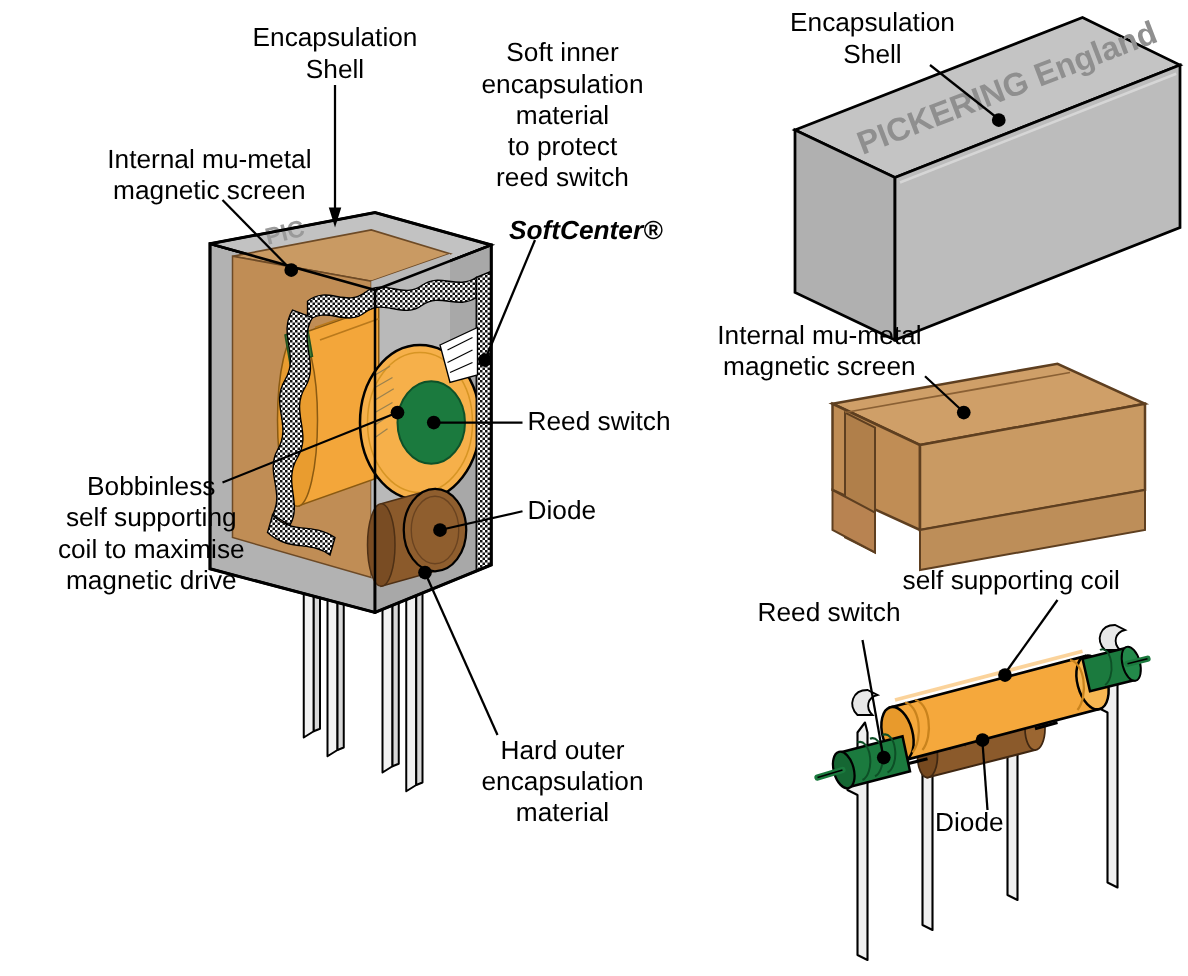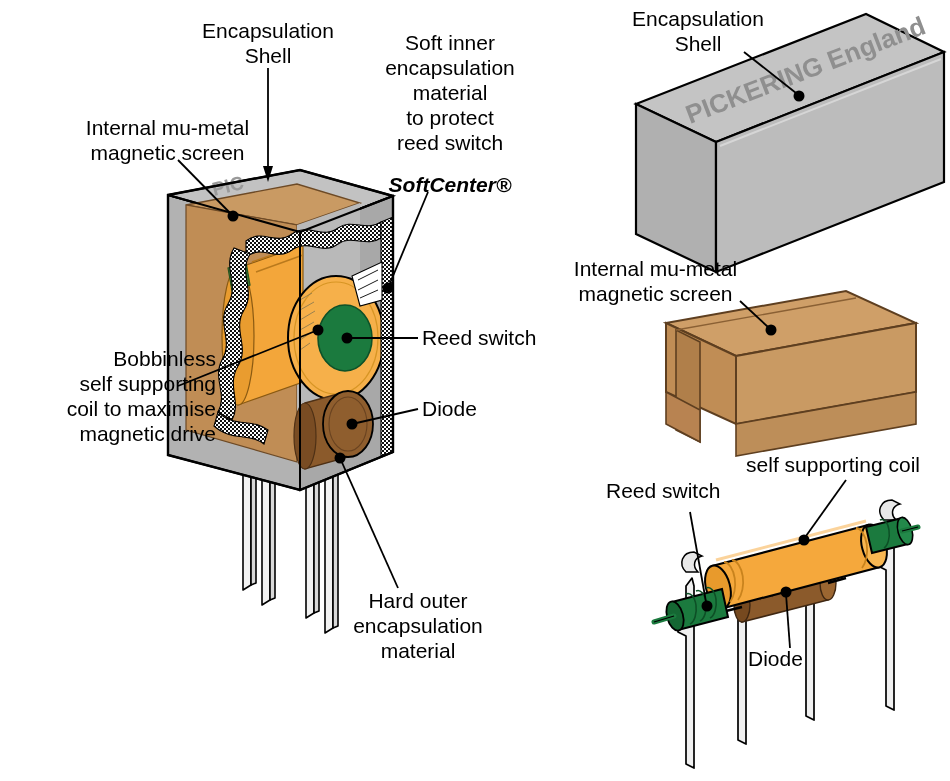--- a/index.html
+++ b/index.html
@@ -264,43 +264,43 @@
 
   <div class="lbl" style="left:170px;top:18px;width:196px;">Encapsulation
 Shell</div>
 
   <div class="lbl" style="left:370px;top:30px;width:160px;">Soft inner
 encapsulation
 material
 to protect
 reed switch</div>
 
-  <div class="lbl softc" style="left:370px;top:172px;width:160px;">SoftCenter®</div>
+  <div class="lbl softc" style="left:370px;top:172px;width:160px;text-align:right;">SoftCenter®</div>
 
   <div class="lbl" style="left:60px;top:115px;width:215px;">Internal mu-metal
 magnetic screen</div>
 
-  <div class="lbl" style="left:26px;top:346px;width:190px;text-align:right;">Bobbinless
+  <div class="lbl" style="left:26px;top:377px;width:190px;">Bobbinless
 self supporting
 coil to maximise
 magnetic drive</div>
 
   <div class="lbl" style="left:422px;top:325px;width:150px;text-align:left;">Reed switch</div>
 
   <div class="lbl" style="left:422px;top:396px;width:110px;text-align:left;">Diode</div>
 
-  <div class="lbl" style="left:332px;top:588px;width:172px;">Hard outer
+  <div class="lbl" style="left:364px;top:588px;width:172px;">Hard outer
 encapsulation
 material</div>
 
   <div class="lbl" style="left:600px;top:6px;width:196px;">Encapsulation
 Shell</div>
 
   <div class="lbl" style="left:548px;top:256px;width:215px;">Internal mu-metal
 magnetic screen</div>
 
-  <div class="lbl" style="left:722px;top:452px;width:222px;text-align:center;">self supporting coil</div>
+  <div class="lbl" style="left:722px;top:452px;width:222px;text-align:left;">self supporting coil</div>
 
   <div class="lbl" style="left:606px;top:478px;width:150px;text-align:left;">Reed switch</div>
 
   <div class="lbl" style="left:748px;top:646px;width:110px;text-align:left;">Diode</div>
 
 </div>
 
 </body></html>

